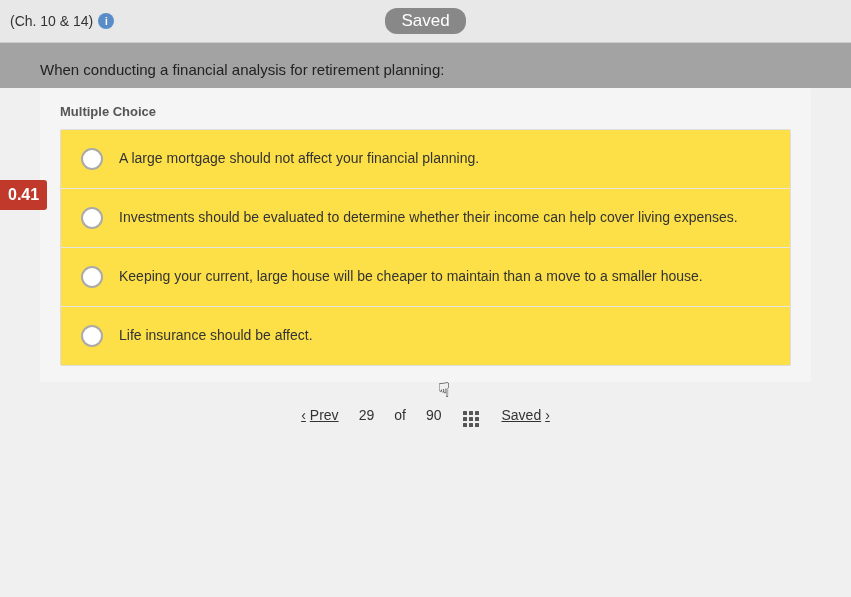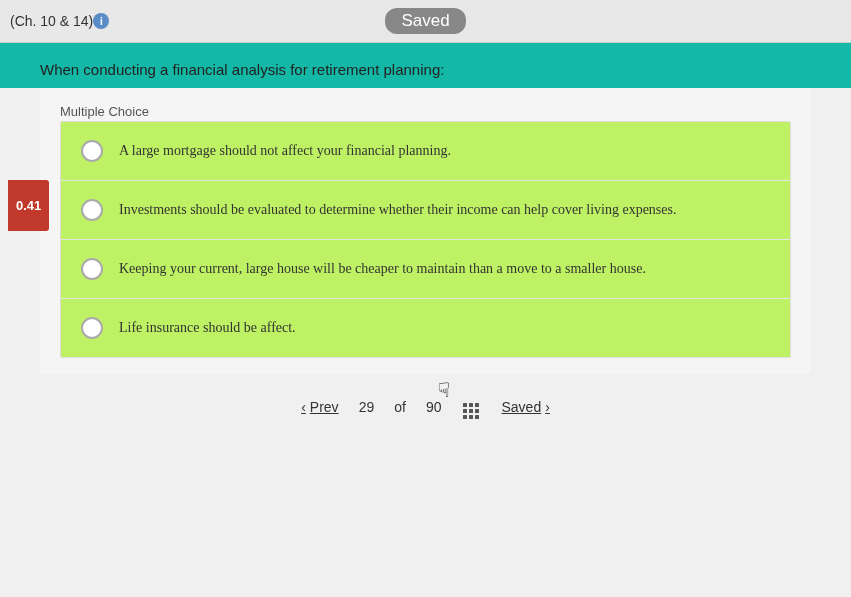--- a/index.html
+++ b/index.html
@@ -33,62 +33,62 @@
 
     .chapter-info {
       position: absolute;
       left: 10px;
       top: 50%;
       transform: translateY(-50%);
       font-size: 14px;
       color: #333;
       display: flex;
       align-items: center;
+      gap: 5px;
     }
 
     .info-icon {
       display: inline-flex;
       align-items: center;
       justify-content: center;
       width: 16px;
       height: 16px;
       border-radius: 50%;
       background: #5a8dc8;
       color: white;
       font-size: 10px;
       font-weight: bold;
       cursor: pointer;
     }
 
     .question-area {
-      background: #14b8a6;
+      background: #a3a3a3;
       padding: 18px 40px 10px 40px;
       font-size: 15px;
       color: #222;
     }
 
     .main-content {
       background: #f5f5f5;
       margin: 0 40px;
       padding: 16px 20px;
       border-radius: 2px;
     }
 
     .multiple-choice-label {
       font-size: 13px;
       color: #555;
-      margin-bottom: 2px;
-      font-weight: 400;
+      margin-bottom: 10px;
+      font-weight: 700;
     }
 
     .options-container {
-      background: #bef264;
+      background: #fde047;
       border: 1px solid #ddd;
       border-radius: 2px;
-      font-family: Liberation Serif, serif;
     }
 
     .option-row {
       display: flex;
       align-items: center;
       padding: 18px 20px;
       border-bottom: 1px solid #e5e5e5;
       cursor: pointer;
       gap: 16px;
     }
@@ -111,26 +111,26 @@
     }
 
     .option-text {
       font-size: 14px;
       color: #333;
       line-height: 1.4;
     }
 
     .left-indicator {
       position: absolute;
-      left: 8px;
+      left: 0;
       top: 180px;
       background: #c0392b;
       color: white;
-      padding: 18px 8px;
-      font-size: 13px;
+      padding: 6px 8px;
+      font-size: 16px;
       font-weight: bold;
       border-radius: 0 3px 3px 0;
     }
 
     .pagination-bar {
       display: flex;
       align-items: center;
       justify-content: center;
       padding: 14px 20px;
       gap: 20px;

